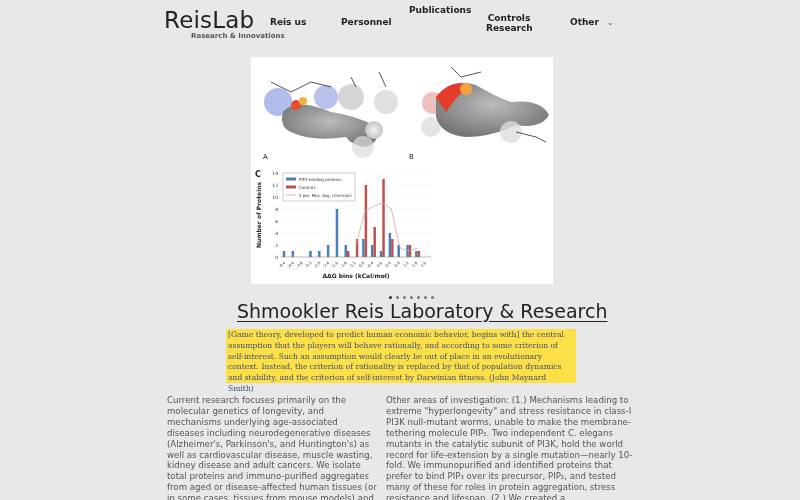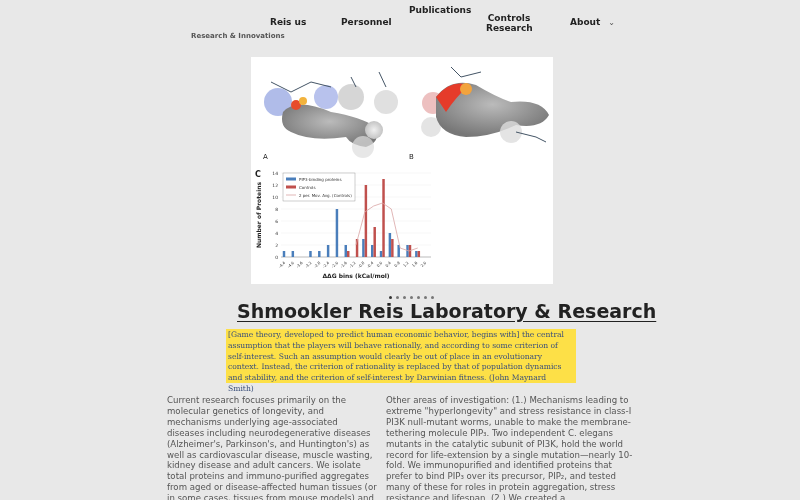--- a/index.html
+++ b/index.html
@@ -7,37 +7,38 @@
   .header { position:absolute; left:0; top:0; width:800px; height:50px; }
   .logo { position:absolute; left:164px; top:7px; font-size:23px; color:#222; letter-spacing:0.2px; }
   .tagline { position:absolute; left:191px; top:32px; font-size:7px; color:#555;font-weight:bold; }
   .nav-item { position:absolute; font-size:9px; font-weight:bold; color:#222; text-align:center; cursor:pointer; }
   .chev { font-size:8px; color:#555; margin-left:8px; font-weight:normal; }
   .hero { position:absolute; left:251px; top:57px; width:302px; height:227px; background:#fff; overflow:hidden; }
   .mol { position:absolute; }
   .dots { position:absolute; left:389px; top:296px; display:flex; gap:4px; }
   .dot { width:3px; height:3px; border-radius:50%; background:#777; }
   .dot.active { background:#333; }
-  .title { position:absolute; left:237px; top:300px; font-size:19px; color:#222; text-decoration:underline; text-underline-offset:3px;font-weight:bold; }
+  .title { position:absolute; left:237px; top:300px; font-size:19px; color:#222; text-decoration:underline; text-underline-offset:3px; }
   .quote { position:absolute; left:226px; top:329px; width:350px; height:54px; background:#fde047; font-family:"DejaVu Serif", serif; font-size:7.6px; line-height:10.8px; color:#3a4f7a; padding:1px 2px; box-sizing:border-box; }
   .col { position:absolute; top:395px; font-size:8.6px; line-height:10.9px; color:#555; }
   .col-left { left:167px; width:210px; }
   .col-right { left:386px; width:250px; }
 </style>
 </head>
 <body>
 
 <div class="header">
+  <div class="logo">ReisLab</div>
   <div class="tagline">Research &amp; Innovations</div>
   <div class="nav-item" style="left:270px;top:17px;">Reis us</div>
   <div class="nav-item" style="left:341px;top:17px;">Personnel</div>
   <div class="nav-item" style="left:409px;top:5px;">Publications</div>
   <div class="nav-item" style="left:486px;top:13px;width:46px;line-height:10px;">Controls Research</div>
   <div class="nav-item" style="left:570px;top:17px;">
-    <span>About</span><span class="chev">⌄</span>
+    <span>Other</span><span class="chev">⌄</span>
   </div>
 </div>
 
 <div class="hero">
 
   <svg class="mol" style="left:0;top:0" width="302" height="110">
     <defs>
       <radialGradient id="g1" cx="50%" cy="40%" r="60%">
           <stop offset="0" stop-color="#bbb"></stop>
           <stop offset="1" stop-color="#777"></stop>

